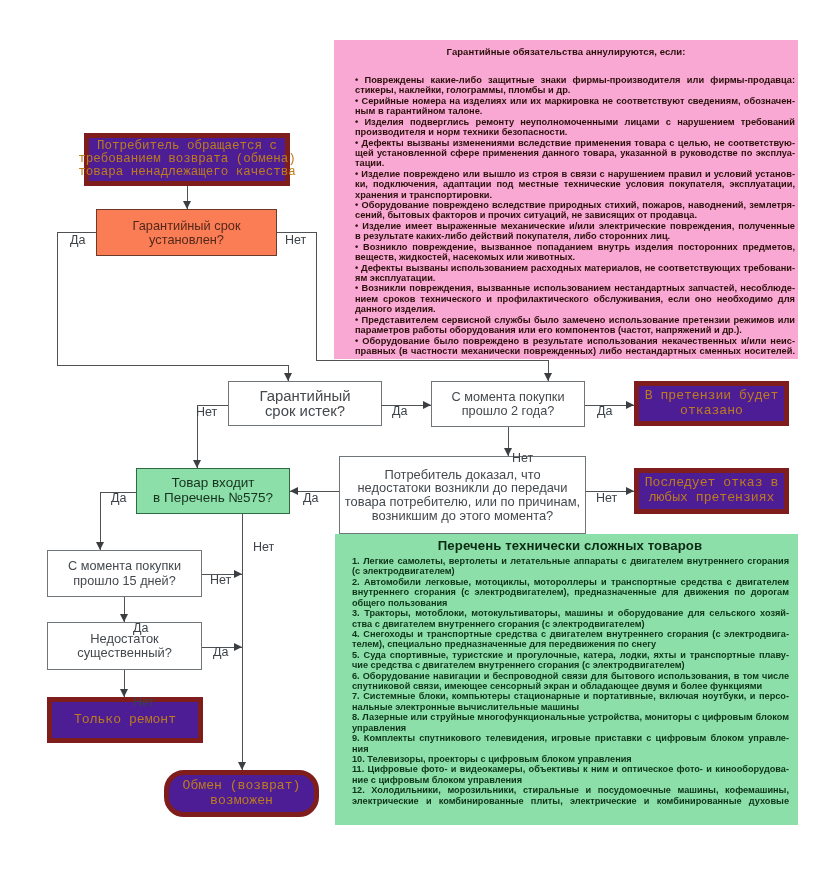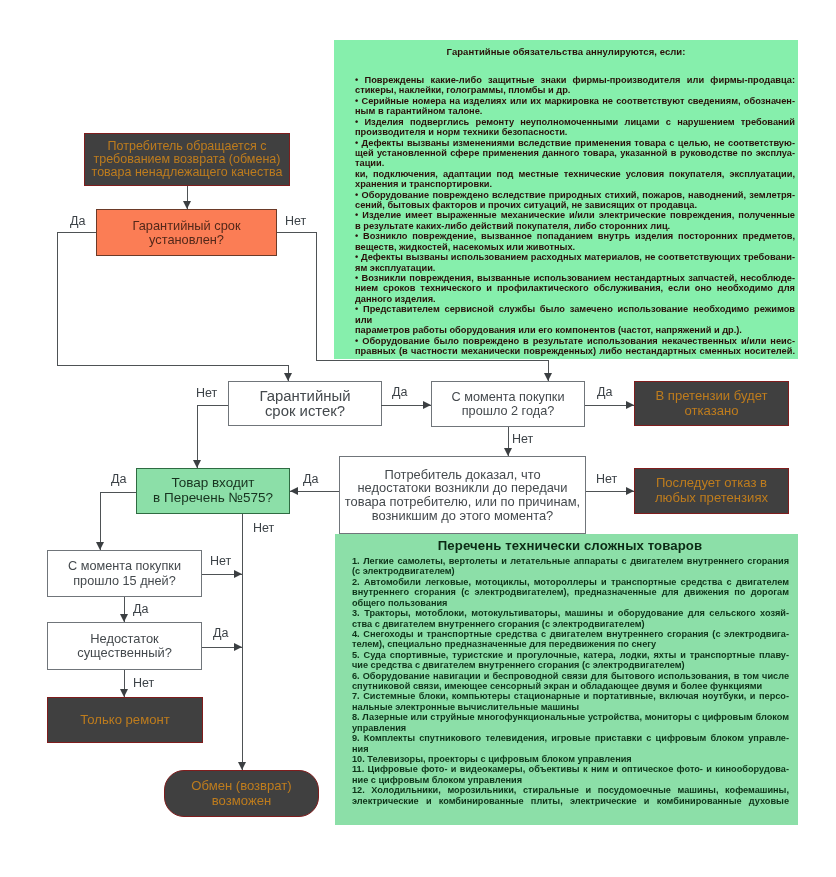--- a/index.html
+++ b/index.html
@@ -4,38 +4,38 @@
 <style>
   html,body{margin:0;padding:0;background:#ffffff;}
   body{width:836px;height:877px;overflow:hidden;
        font-family:"Liberation Sans",sans-serif;}
   #page{position:relative;width:836px;height:877px;background:#ffffff;}
 
   
   .node{position:absolute;box-sizing:border-box;display:flex;flex-direction:column;
         align-items:center;justify-content:center;text-align:center;}
   .node .l{display:block;white-space:nowrap;}
-  .n-yellow{background:#404040;border:1px solid #7f1d1d;color:#BE7C1D;}
+  .n-yellow{background:#4c1d95;border:5px solid #7f1d1d;color:#BE7C1D;font-family:Liberation Mono, monospace;}
   .n-orange{background:#FB7D55;border:1px solid #6b3a28;color:#53281a;}
   .n-green{background:#8CDFA8;border:1px solid #2f6b42;color:#17331f;text-align:center;}
   .n-white{background:#ffffff;border:1px solid #70757a;color:#44494d;}
 
   
   .ln{position:absolute;background:#4e5255;}
   .lh{height:1px;}
   .lv{width:1px;}
   .arr{position:absolute;width:0;height:0;}
   .ad{border-left:4.5px solid transparent;border-right:4.5px solid transparent;border-top:8px solid #3b3f42;}
   .ar{border-top:4.5px solid transparent;border-bottom:4.5px solid transparent;border-left:8px solid #3b3f42;}
   .al{border-top:4.5px solid transparent;border-bottom:4.5px solid transparent;border-right:8px solid #3b3f42;}
-  .lbl{position:absolute;font-size:12.5px;line-height:12.5px;color:#3c4247;white-space:nowrap;}
+  .lbl{position:absolute;font-size:12.5px;line-height:12.5px;color:#3c4247;white-space:nowrap;margin-top:19px;}
 
   
   .panel{position:absolute;box-sizing:border-box;overflow:hidden;}
-  .panel-orange{background:#86efac;}
+  .panel-orange{background:#f9a8d4;}
   .panel-green{background:#8CDFA8;}
   .ttl{text-align:center;font-weight:bold;white-space:nowrap;}
   .panel-orange .ttl{font-size:9.5px;color:#2a1009;letter-spacing:0.05px;}
   .panel-green .ttl{font-size:13.2px;color:#0b2a14;letter-spacing:0.1px;}
   .body{position:absolute;}
   .tl{display:block;white-space:pre;font-weight:bold;}
   .tl.j{text-align:justify;text-align-last:justify;white-space:normal;}
   .panel-orange .tl{font-size:9.25px;line-height:10.42px;color:#2a1009;}
   .panel-green .tl{font-size:9.18px;line-height:10.42px;color:#0d3318;}
 </style>
@@ -49,34 +49,35 @@
     <div class="body" style="left:13px;top:35px;width:440px;margin-left:8px;">
         <div class="tl j">• Повреждены какие-либо защитные знаки фирмы-производителя или фирмы-продавца:</div>
         <div class="tl">стикеры, наклейки, голограммы, пломбы и др.</div>
         <div class="tl j">• Серийные номера на изделиях или их маркировка не соответствуют сведениям, обозначен-</div>
         <div class="tl">ным в гарантийном талоне.</div>
         <div class="tl j">• Изделия подверглись ремонту неуполномоченными лицами с нарушением требований</div>
         <div class="tl">производителя и норм техники безопасности.</div>
         <div class="tl j">• Дефекты вызваны изменениями вследствие применения товара с целью, не соответствую-</div>
         <div class="tl j">щей установленной сфере применения данного товара, указанной в руководстве по эксплуа-</div>
         <div class="tl">тации.</div>
+        <div class="tl j">• Изделие повреждено или вышло из строя в связи с нарушением правил и условий установ-</div>
         <div class="tl j">ки, подключения, адаптации под местные технические условия покупателя, эксплуатации,</div>
         <div class="tl">хранения и транспортировки.</div>
         <div class="tl j">• Оборудование повреждено вследствие природных стихий, пожаров, наводнений, землетря-</div>
         <div class="tl">сений, бытовых факторов и прочих ситуаций, не зависящих от продавца.</div>
         <div class="tl j">• Изделие имеет выраженные механические и/или электрические повреждения, полученные</div>
         <div class="tl">в результате каких-либо действий покупателя, либо сторонних лиц.</div>
         <div class="tl j">• Возникло повреждение, вызванное попаданием внутрь изделия посторонних предметов,</div>
         <div class="tl">веществ, жидкостей, насекомых или животных.</div>
         <div class="tl j">• Дефекты вызваны использованием расходных материалов, не соответствующих требовани-</div>
         <div class="tl">ям эксплуатации.</div>
         <div class="tl j">• Возникли повреждения, вызванные использованием нестандартных запчастей, несоблюде-</div>
         <div class="tl j">нием сроков технического и профилактического обслуживания, если оно необходимо для</div>
         <div class="tl">данного изделия.</div>
-        <div class="tl j">• Представителем сервисной службы было замечено использование необходимо режимов или</div>
+        <div class="tl j">• Представителем сервисной службы было замечено использование претензии режимов или</div>
         <div class="tl">параметров работы оборудования или его компонентов (частот, напряжений и др.).</div>
         <div class="tl j">• Оборудование было повреждено в результате использования некачественных и/или неис-</div>
         <div class="tl j">правных (в частности механически поврежденных) либо нестандартных сменных носителей.</div>
       </div>
   </div>
 
   <div class="panel panel-green" style="left:335px;top:534px;width:463px;height:291px;">
     <div class="ttl" style="position:absolute;left:4px;top:4px;width:462px;">Перечень технически сложных товаров</div>
     <div class="body" style="left:17px;top:22px;width:437px;">
         <div class="tl j">1. Легкие самолеты, вертолеты и летательные аппараты с двигателем внутреннего сгорания</div>

